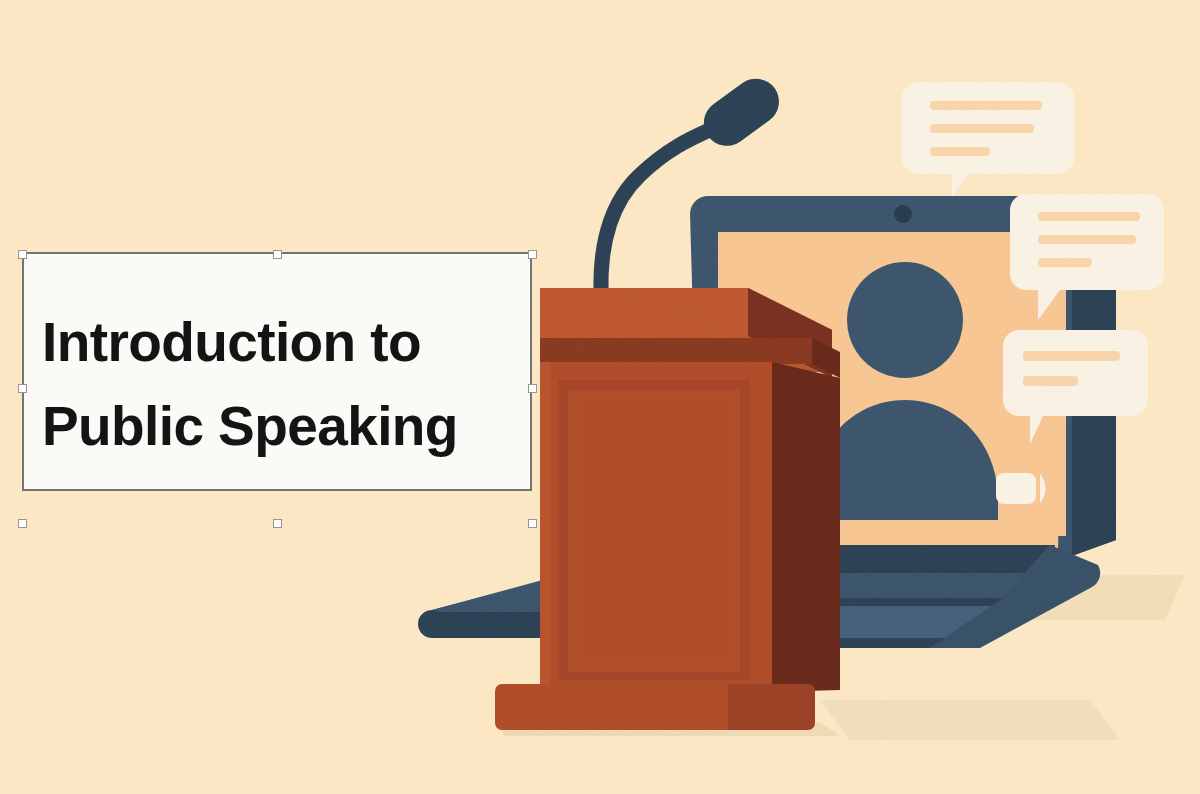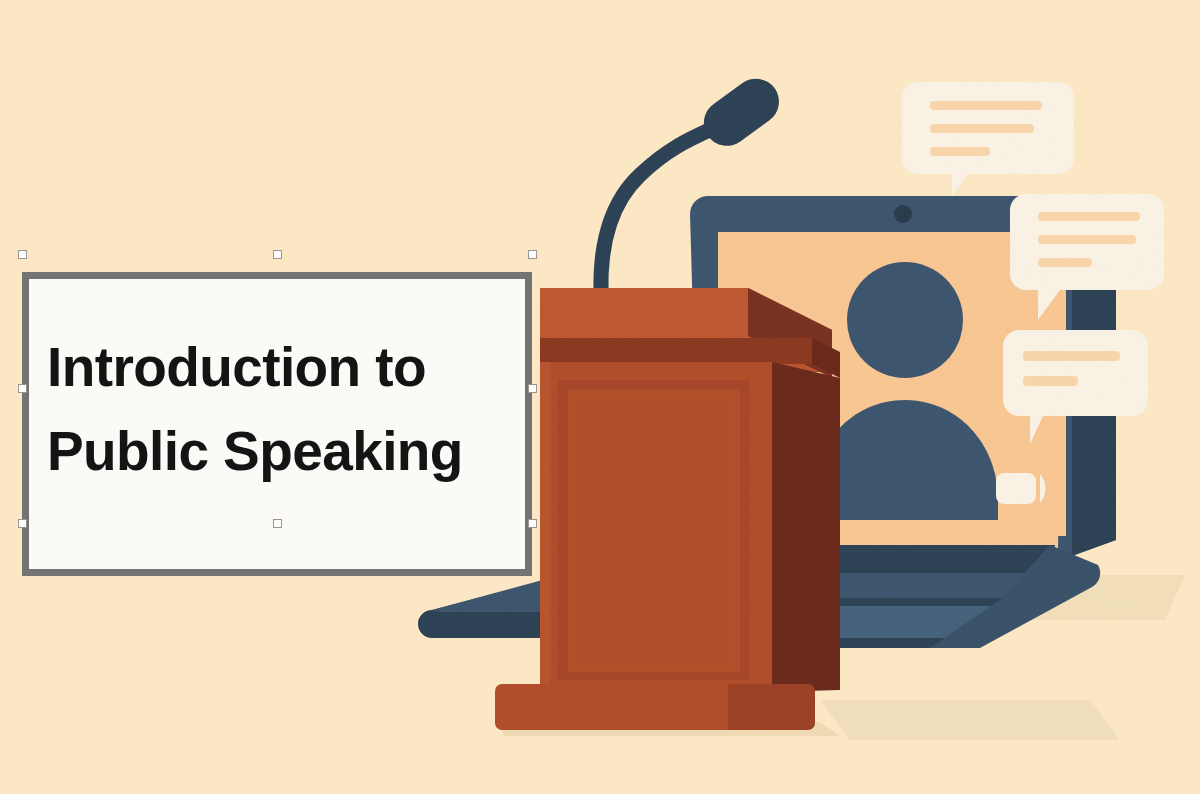--- a/index.html
+++ b/index.html
@@ -18,25 +18,25 @@
   #illustration {
     position: absolute;
     left: 0; top: 0;
     width: 1200px;
     height: 794px;
   }
   
   #textbox {
     position: absolute;
     left: 22px;
-    top: 272px;
+    top: 252px;
     width: 510px;
-    height: 304px;
+    height: 239px;
     background: #fcfaf6;
-    border: 7px solid #737373;
+    border: 2px solid #737373;
     box-sizing: border-box;
   }
   #textbox-text {
     position: absolute;
     left: 18px;
     top: 46px;
     width: 478px;
     color: #141414;
     font-family: "Liberation Sans", sans-serif;
     font-weight: bold;

